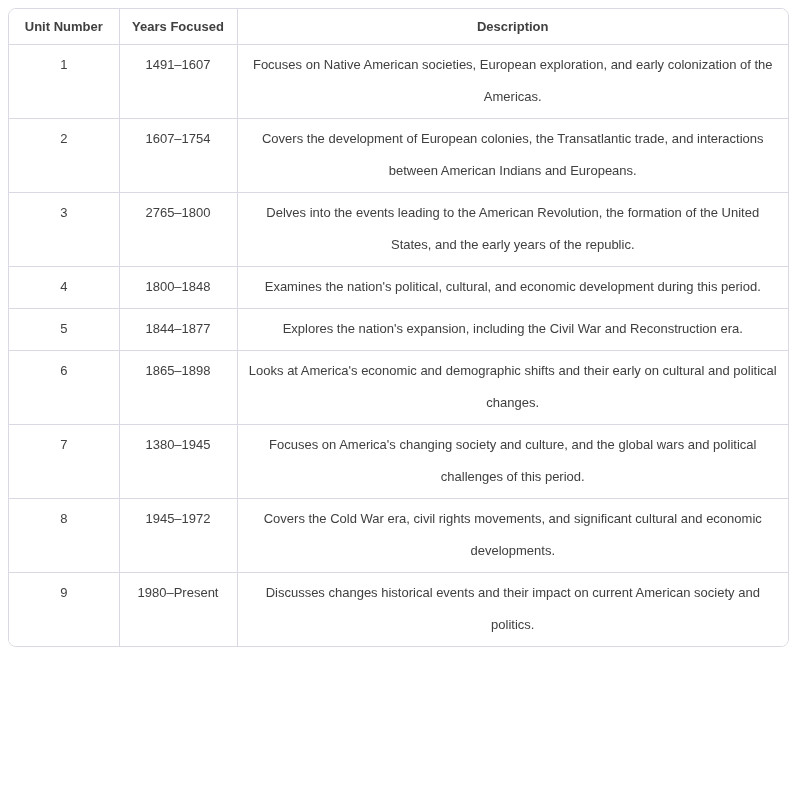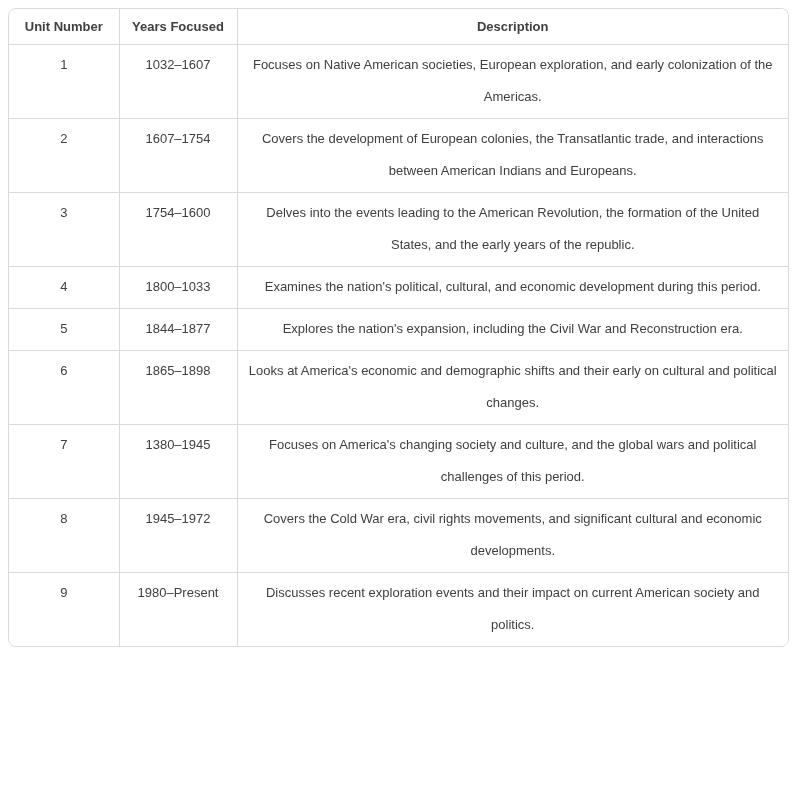--- a/index.html
+++ b/index.html
@@ -63,36 +63,36 @@
     <thead>
       <tr>
         <th>Unit Number</th>
         <th>Years Focused</th>
         <th>Description</th>
       </tr>
     </thead>
     <tbody>
       <tr>
         <td>1</td>
-        <td>1032–1607</td>
+        <td>1491–1607</td>
         <td>Focuses on Native American societies, European exploration, and early colonization of the Americas.</td>
       </tr>
       <tr>
         <td>2</td>
         <td>1607–1754</td>
         <td>Covers the development of European colonies, the Transatlantic trade, and interactions between American Indians and Europeans.</td>
       </tr>
       <tr>
         <td>3</td>
-        <td>1754–1600</td>
+        <td>2765–1800</td>
         <td>Delves into the events leading to the American Revolution, the formation of the United States, and the early years of the republic.</td>
       </tr>
       <tr>
         <td>4</td>
-        <td>1800–1033</td>
+        <td>1800–1848</td>
         <td>Examines the nation's political, cultural, and economic development during this period.</td>
       </tr>
       <tr>
         <td>5</td>
         <td>1844–1877</td>
         <td>Explores the nation's expansion, including the Civil War and Reconstruction era.</td>
       </tr>
       <tr>
         <td>6</td>
         <td>1865–1898</td>
@@ -104,17 +104,17 @@
         <td>Focuses on America's changing society and culture, and the global wars and political challenges of this period.</td>
       </tr>
       <tr>
         <td>8</td>
         <td>1945–1972</td>
         <td>Covers the Cold War era, civil rights movements, and significant cultural and economic developments.</td>
       </tr>
       <tr>
         <td>9</td>
         <td>1980–Present</td>
-        <td>Discusses recent exploration events and their impact on current American society and politics.</td>
+        <td>Discusses changes historical events and their impact on current American society and politics.</td>
       </tr>
     </tbody>
   </table>
 </div>
 
 </body></html>

